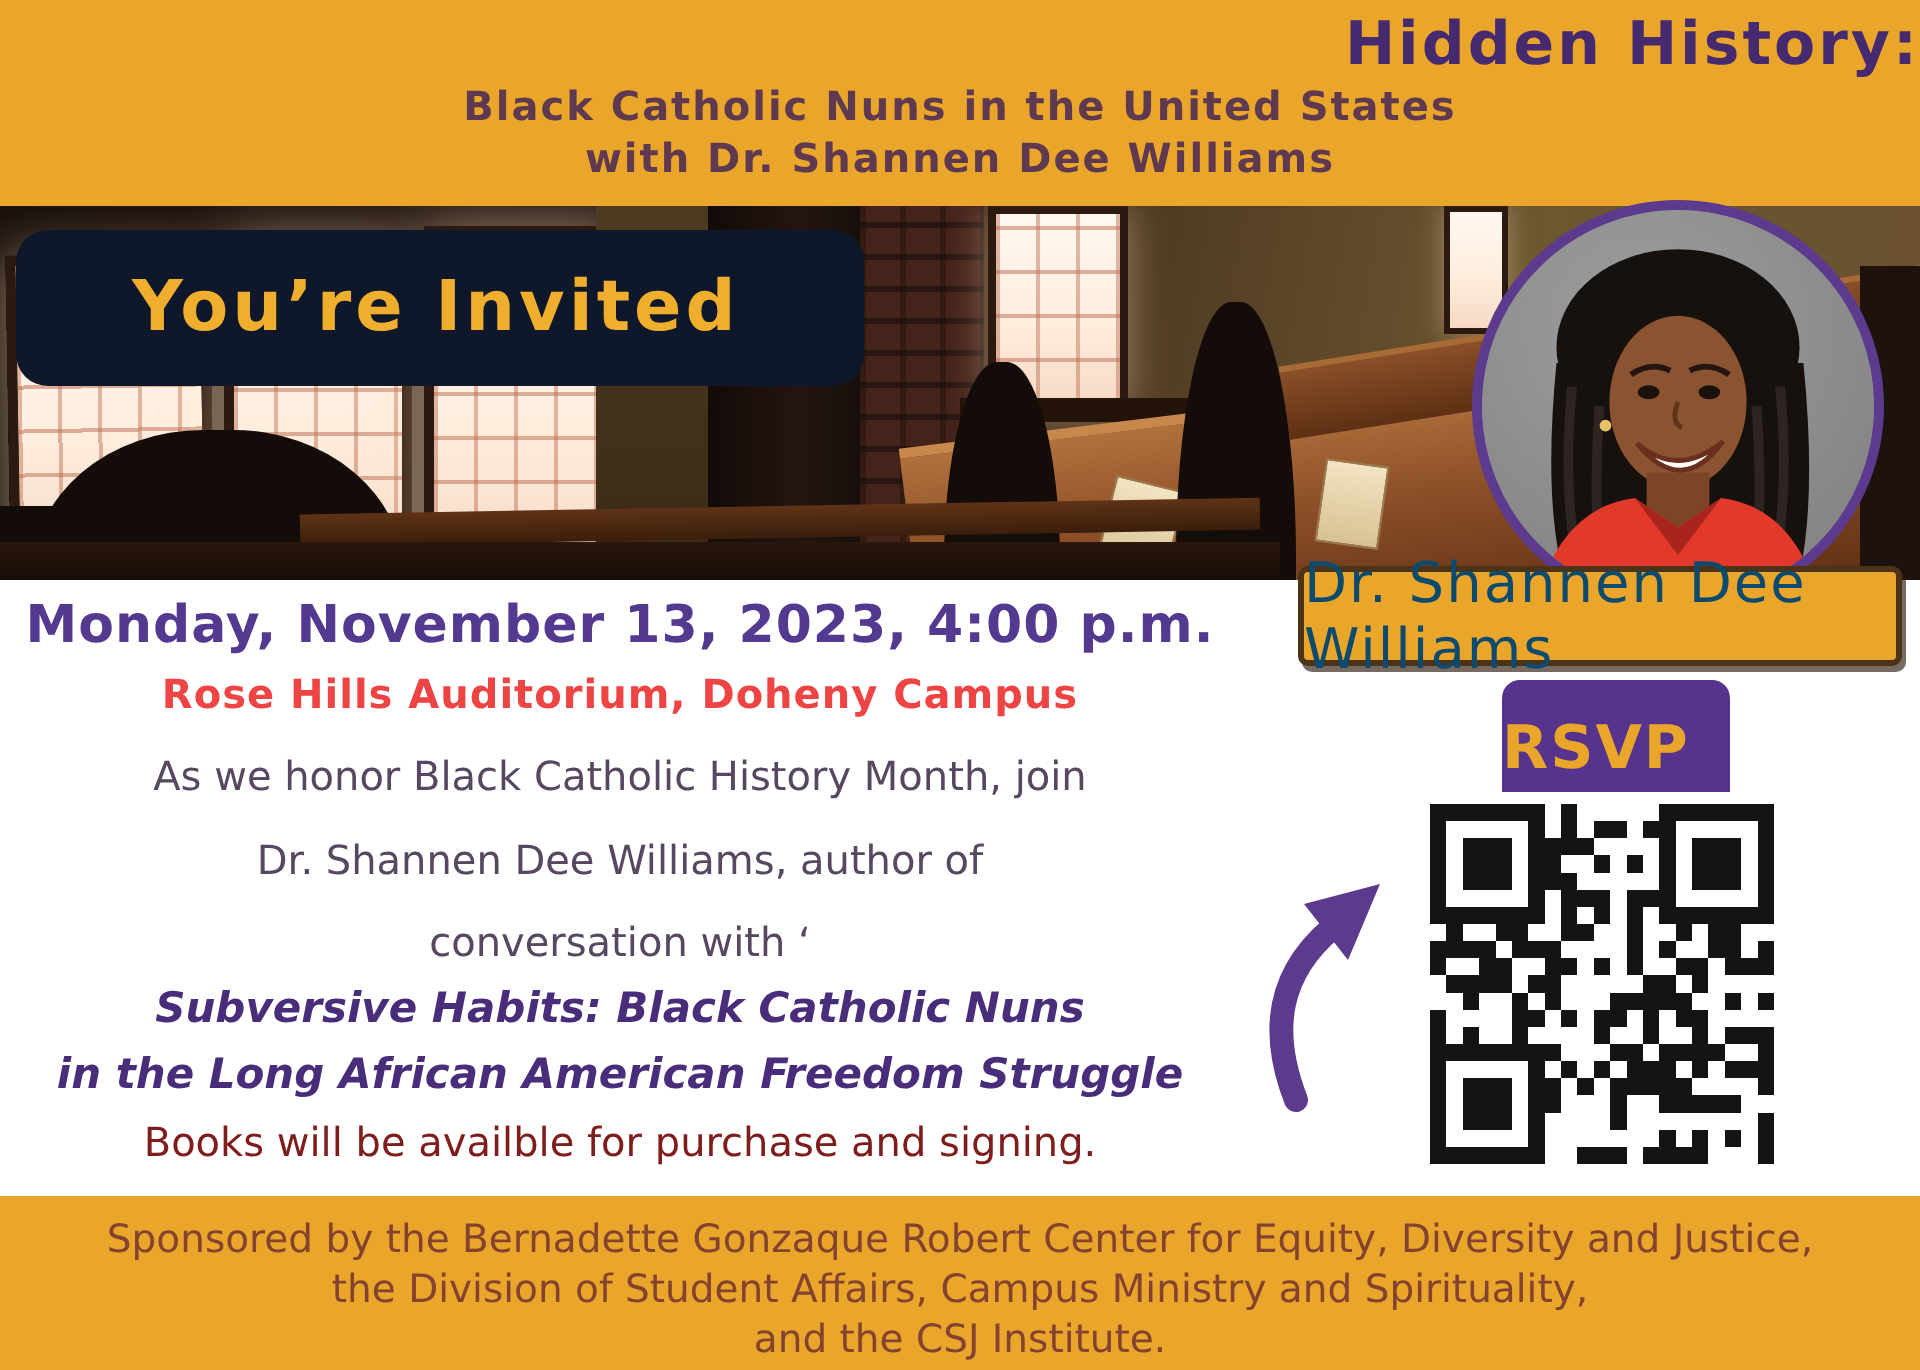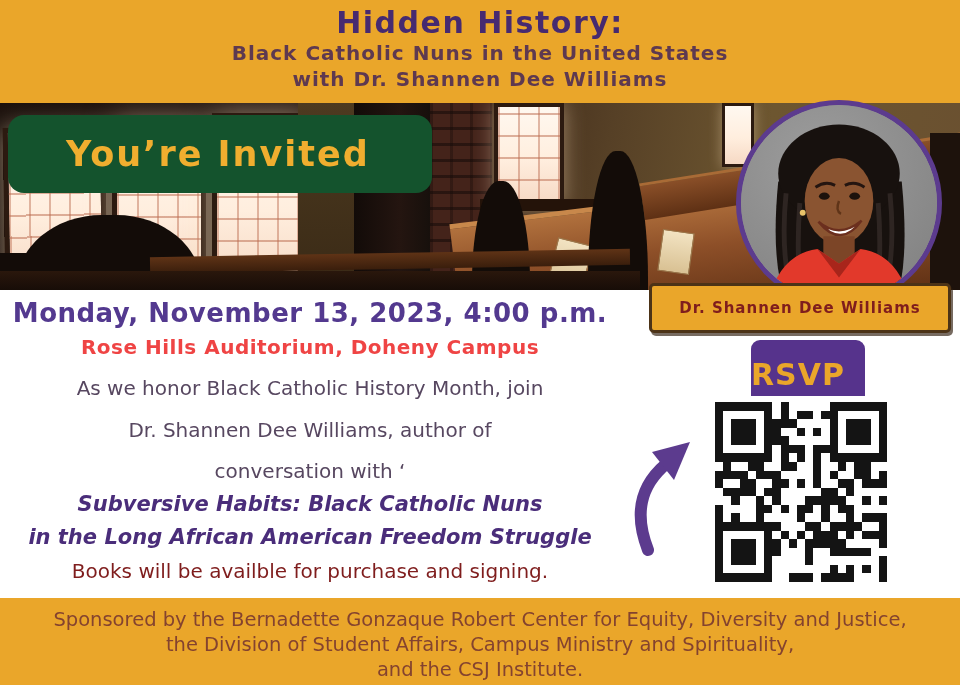--- a/index.html
+++ b/index.html
@@ -1,21 +1,21 @@
 <!DOCTYPE html>
 <html><head>
 <meta charset="utf-8">
 <style>
   html,body{margin:0;padding:0;}
   body{font-family:"DejaVu Sans","Liberation Sans",sans-serif;}
   .flyer{position:relative;width:960px;height:685px;background:#ffffff;overflow:hidden;}
 
   
   .header{position:absolute;left:0;top:0;width:960px;height:103px;background:#EAA62A;text-align:center;z-index:2;}
-  .header .title{padding-top:5px;font-size:30px;font-weight:bold;letter-spacing:1.5px;color:#462A70;}
+  .header .title{padding-top:5px;font-size:30px;font-weight:bold;letter-spacing:1.5px;color:#462A70;text-align:right;}
   .header .sub{font-size:20px;font-weight:bold;letter-spacing:1px;color:#5E3950;line-height:26px;}
 
   
   .hero{position:absolute;left:0;top:103px;width:960px;height:187px;overflow:hidden;background:linear-gradient(100deg,#1a100c 0%,#241611 28%,#3a2416 46%,#564026 62%,#6d5630 78%,#6a5030 100%);}
   .hero *{position:absolute;}
   .win{background:linear-gradient(180deg,#fff8f0 0%,#ffeede 55%,#f6d9c4 100%);border:5px solid #2c1a10;box-shadow:0 0 26px rgba(255,228,190,.55);}
   .lattice{position:absolute;left:0;top:0;right:0;bottom:0;background:
     repeating-linear-gradient(0deg,rgba(186,106,78,.5) 0 2px,transparent 2px 22px),
     repeating-linear-gradient(90deg,rgba(186,106,78,.45) 0 2px,transparent 2px 20px);}
   .win1{left:4px;top:24px;width:92px;height:150px;transform:rotate(-1deg);}
@@ -39,30 +39,30 @@
   .sil{background:#130c08;border-top-left-radius:46% 90%;border-top-right-radius:46% 90%;}
   .silA{left:16px;top:112px;width:186px;height:80px;}
   .silB{left:-30px;top:150px;width:130px;height:40px;border-radius:0;}
   .silC{left:472px;top:78px;width:58px;height:112px;}
   .silD{left:588px;top:48px;width:60px;height:142px;}
   .silE{left:930px;top:30px;width:40px;height:160px;border-radius:0;background:#1d120c;}
   .floor{left:0;top:168px;width:640px;height:20px;background:linear-gradient(180deg,#2a170c,#160c07);}
   .tabletop{left:150px;top:150px;width:480px;height:16px;background:linear-gradient(180deg,#5f3316,#3a1e0c);transform:rotate(-1deg);}
 
   
-  .invited{position:absolute;left:8px;top:115px;width:424px;height:78px;background:#14532d;border-radius:16px;display:flex;align-items:center;z-index:3;}
+  .invited{position:absolute;left:8px;top:115px;width:424px;height:78px;background:#0f172a;border-radius:16px;display:flex;align-items:center;z-index:3;}
   .invited span{padding-left:58px;font-size:35px;font-weight:bold;letter-spacing:2px;color:#F0AE2F;}
 
   
   .portrait{position:absolute;left:736px;top:100px;width:196px;height:196px;border-radius:50%;border:5px solid #5C3B8E;overflow:hidden;background:#909090;z-index:4;}
   .portrait svg{display:block;}
 
   
   .nameplate{position:absolute;left:649px;top:283px;width:296px;height:44px;background:#EAA62A;border:3px solid #4C3317;border-radius:5px;box-shadow:2px 3px 0 rgba(46,27,12,.65);display:flex;align-items:center;justify-content:center;z-index:6;}
-  .nameplate span{font-size:15px;font-weight:bold;letter-spacing:1px;color:#7f1d1d;}
+  .nameplate span{font-size:28px;font-weight:normal;letter-spacing:1px;color:#0c4a6e;}
   .rsvp{position:absolute;left:751px;top:340px;width:114px;height:68px;background:#56338C;border-radius:9px;display:flex;align-items:center;z-index:6;}
   .rsvp span{font-size:30px;font-weight:bold;letter-spacing:1px;color:#EAA62A;}
   .qr{position:absolute;left:709px;top:396px;width:184px;height:192px;background:#ffffff;display:flex;align-items:center;justify-content:center;z-index:6;}
   .qr svg{shape-rendering:crispEdges;}
   .arrow{position:absolute;left:632px;top:436px;width:66px;height:122px;z-index:6;}
 
   
   .details{position:absolute;left:4px;top:295px;width:612px;text-align:center;z-index:5;}
   .d-date{font-size:26px;font-weight:bold;letter-spacing:.5px;color:#53398F;line-height:36px;}
   .d-venue{font-size:20px;font-weight:bold;letter-spacing:.5px;color:#ef4444;line-height:32px;}

